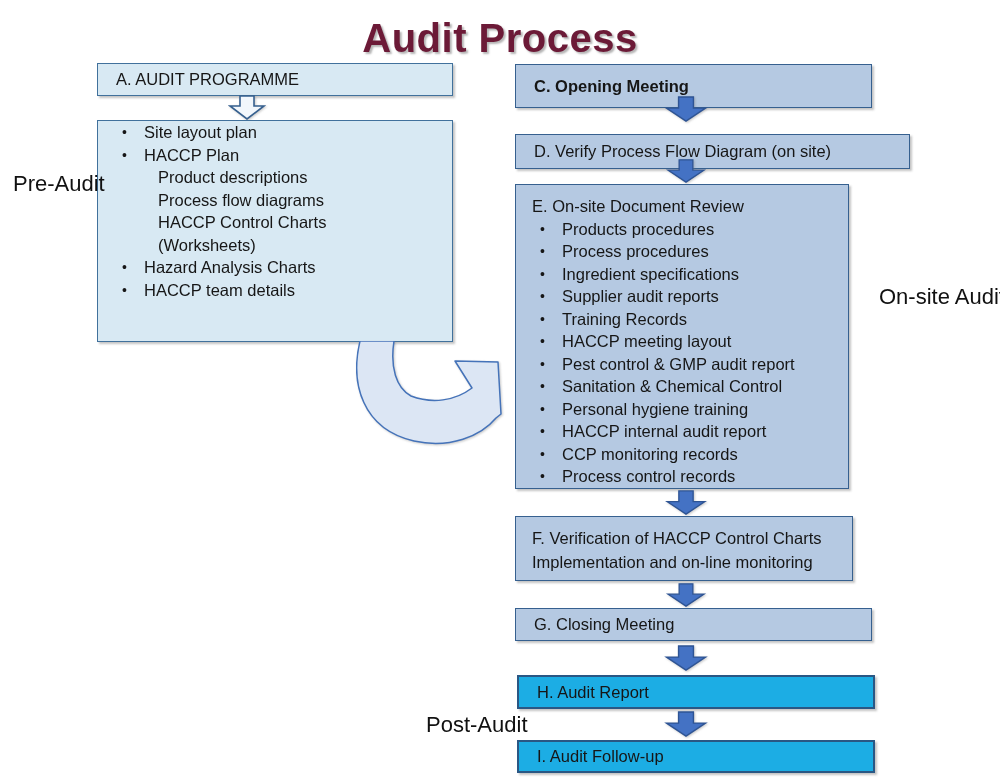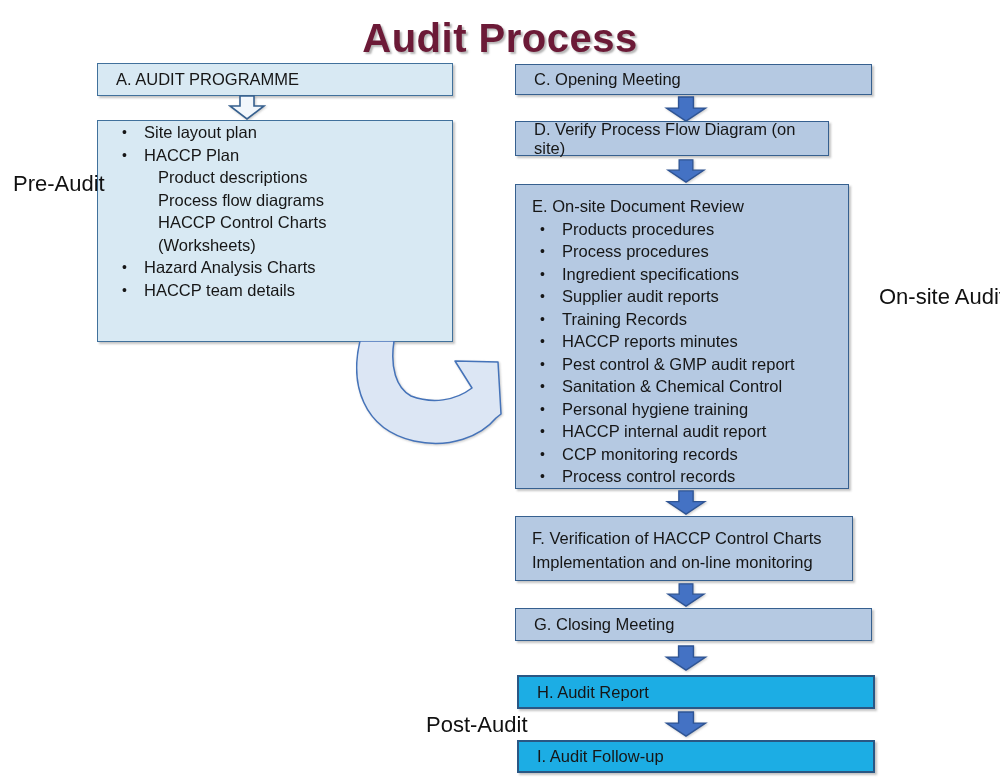--- a/index.html
+++ b/index.html
@@ -62,49 +62,49 @@
   </div>
 
   <div class="sidelabel" style="left:13px;top:171px;">Pre-Audit</div>
 
   <div class="arrow" style="left:352px;top:341px;">
     <svg width="150" height="110" viewBox="0 0 150 110">
       <path d="M 8 0 C -2 42 10 88 62 100 C 98 108 129 95 144 77 L 149 73 L 146 21 L 103 20 L 120 47 C 103 60 80 63 59 55 C 44 47 38 26 42 0 Z" fill="var(--curved-arrow-fill,#DCE6F4)" stroke="var(--curved-arrow-border,#4573B9)" stroke-width="1.5" stroke-linejoin="round"></path>
     </svg>
   </div>
 
-  <div class="box med single" style="left:515px;top:64px;width:357px;height:31px;">
+  <div class="box med single" style="left:515px;top:64px;width:357px;height:44px;font-weight:bold;">
     <span>C. Opening Meeting</span>
   </div>
 
   <div class="arrow" style="left:663px;top:96px;">
     <svg width="46" height="26" viewBox="0 0 46 28">
       <path d="M15 1 H31 V13 H44 L23 27 L2 13 H15 Z" fill="var(--arrow-fill,#4472C4)" stroke="var(--arrow-border,#2E5494)" stroke-width="1.5"></path>
     </svg>
   </div>
 
-  <div class="box med single" style="left:515px;top:121px;width:314px;height:35px;">
+  <div class="box med single" style="left:515px;top:134px;width:395px;height:35px;">
     <span>D. Verify Process Flow Diagram (on site)</span>
   </div>
 
   <div class="arrow" style="left:663px;top:159px;">
     <svg width="46" height="24" viewBox="0 0 46 28">
       <path d="M15 1 H31 V13 H44 L23 27 L2 13 H15 Z" fill="var(--arrow-fill,#4472C4)" stroke="var(--arrow-border,#2E5494)" stroke-width="1.5"></path>
     </svg>
   </div>
 
   <div class="box med listbox" style="left:515px;top:184px;width:334px;height:305px;">
     <div class="heading" style="padding-top:10px;">E. On-site Document Review</div>
     <div>
         <div class="li"><span class="bullet">•</span><span>Products procedures</span></div>
         <div class="li"><span class="bullet">•</span><span>Process procedures</span></div>
         <div class="li"><span class="bullet">•</span><span>Ingredient specifications</span></div>
         <div class="li"><span class="bullet">•</span><span>Supplier audit reports</span></div>
         <div class="li"><span class="bullet">•</span><span>Training Records</span></div>
-        <div class="li"><span class="bullet">•</span><span>HACCP reports minutes</span></div>
+        <div class="li"><span class="bullet">•</span><span>HACCP meeting layout</span></div>
         <div class="li"><span class="bullet">•</span><span>Pest control &amp; GMP audit report</span></div>
         <div class="li"><span class="bullet">•</span><span>Sanitation &amp; Chemical Control</span></div>
         <div class="li"><span class="bullet">•</span><span>Personal hygiene training</span></div>
         <div class="li"><span class="bullet">•</span><span>HACCP internal audit report</span></div>
         <div class="li"><span class="bullet">•</span><span>CCP monitoring records</span></div>
         <div class="li"><span class="bullet">•</span><span>Process control records</span></div>
       </div>
   </div>
 
   <div class="sidelabel" style="left:879px;top:284px;">On-site Audit</div>

